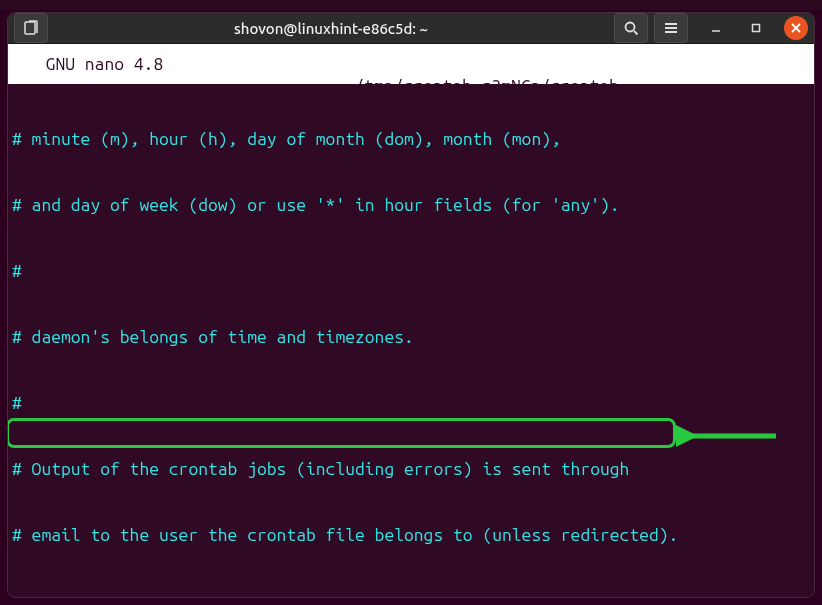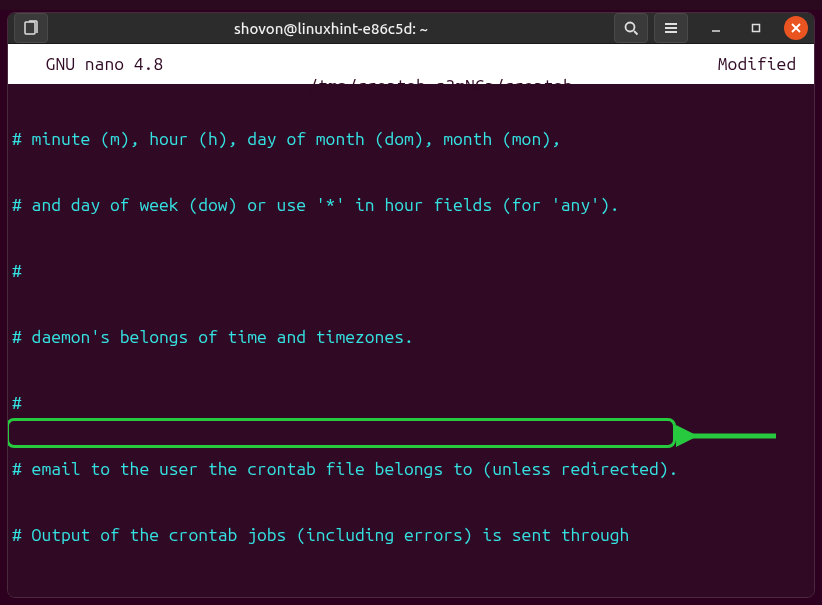--- a/index.html
+++ b/index.html
@@ -149,31 +149,30 @@
       <svg viewBox="0 0 10 10" stroke="currentColor" stroke-width="1.8">
           <path d="M1 1 L9 9 M9 1 L1 9"></path>
         </svg>
     </div>
   </div>
 
   <div class="terminal">
     <div class="nano-header">
       <span class="left">  GNU nano 4.8</span>
       <span class="mid">/tmp/crontab.s3mNGn/crontab</span>
-      <span class="right">Modified </span>
     </div>
 
     <div class="content">
       <div class="comment"># minute (m), hour (h), day of month (dom), month (mon),</div>
       <div class="comment"># and day of week (dow) or use '*' in hour fields (for 'any').</div>
       <div class="comment">#</div>
       <div class="comment"># daemon's belongs of time and timezones.</div>
       <div class="comment">#</div>
+      <div class="comment"># Output of the crontab jobs (including errors) is sent through</div>
       <div class="comment"># email to the user the crontab file belongs to (unless redirected).</div>
-      <div class="comment"># Output of the crontab jobs (including errors) is sent through</div>
       
       
       
       
       
       
       
       
       
     </div>

